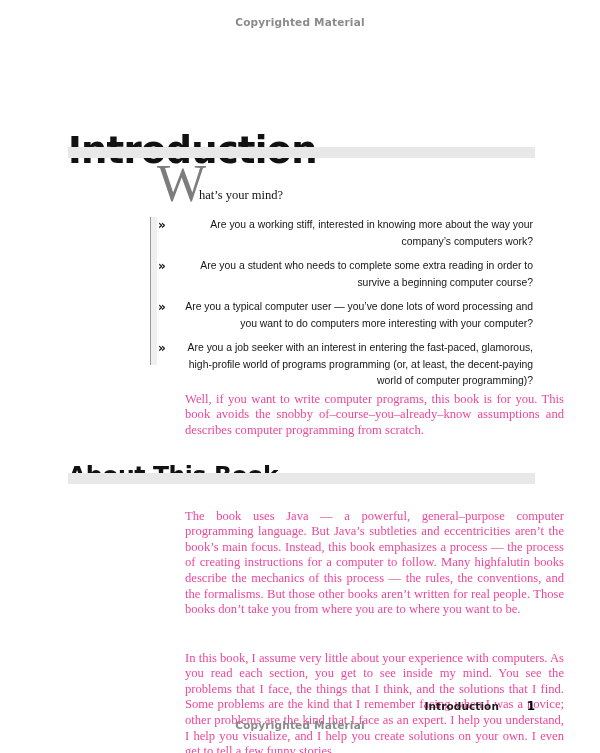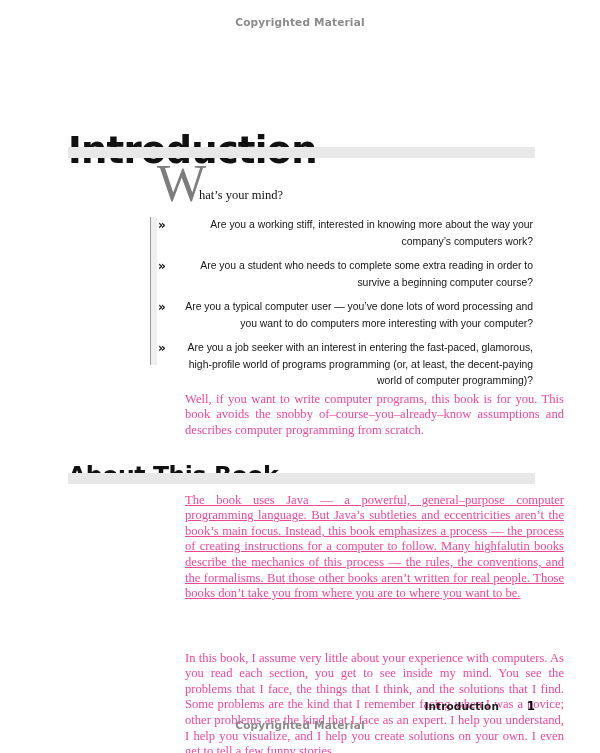--- a/index.html
+++ b/index.html
@@ -155,21 +155,21 @@
     left: 157px;
     width: 379px;
     font-family: "Liberation Serif", serif;
     font-size: 12.6px;
     line-height: 15.6px;
     text-align: justify;
     color: #ec4899;
     margin-left: 28px;
   }
   .body-para.p-well  { top: 379px; }
-  .body-para.p-uses  { top: 480px; text-decoration: underline; }
+  .body-para.p-uses  { top: 496px; }
   .body-para.p-inthis{ top: 638px; }
 
   
   .footer {
     position: absolute;
     left: 68px;
     top: 699px;
     width: 467px;
     display: flex;
     justify-content: flex-end;

